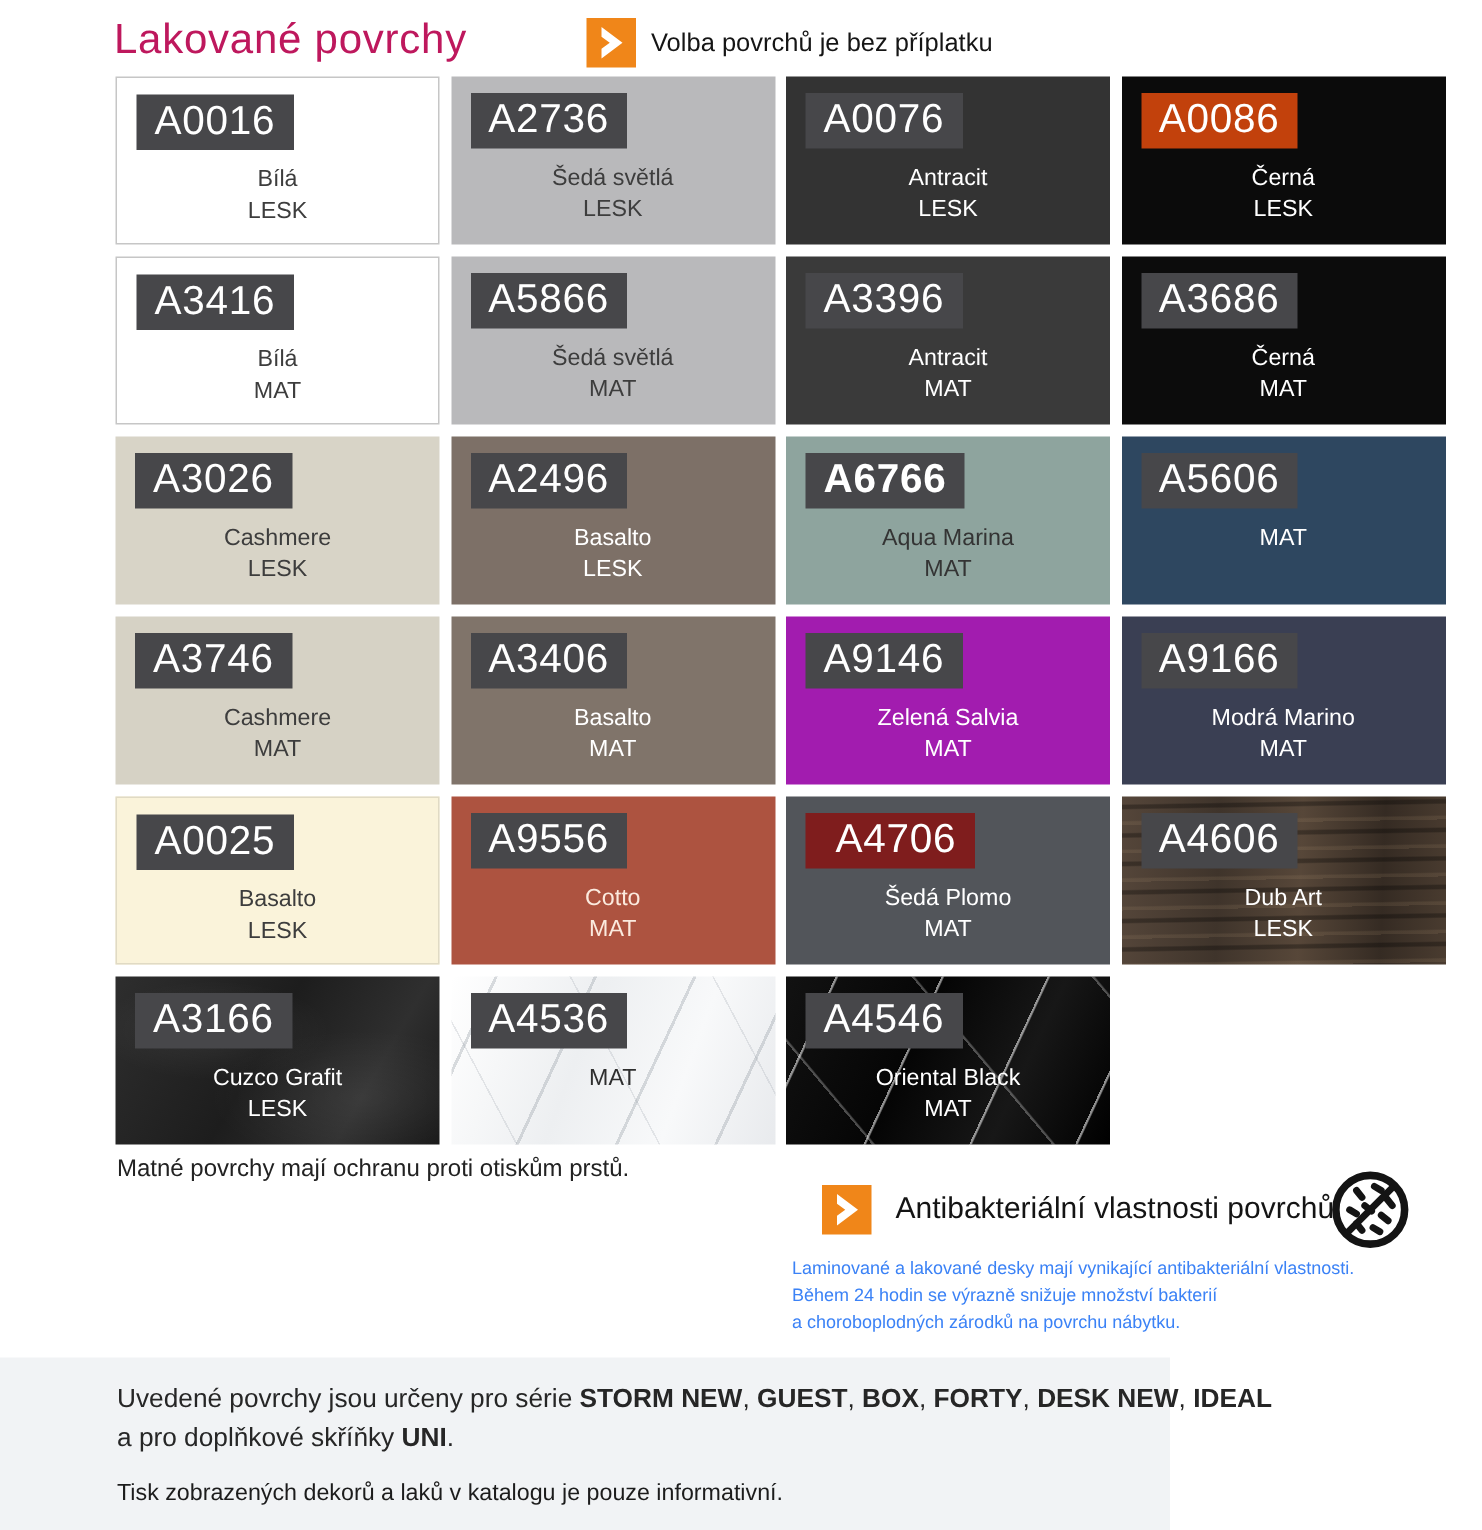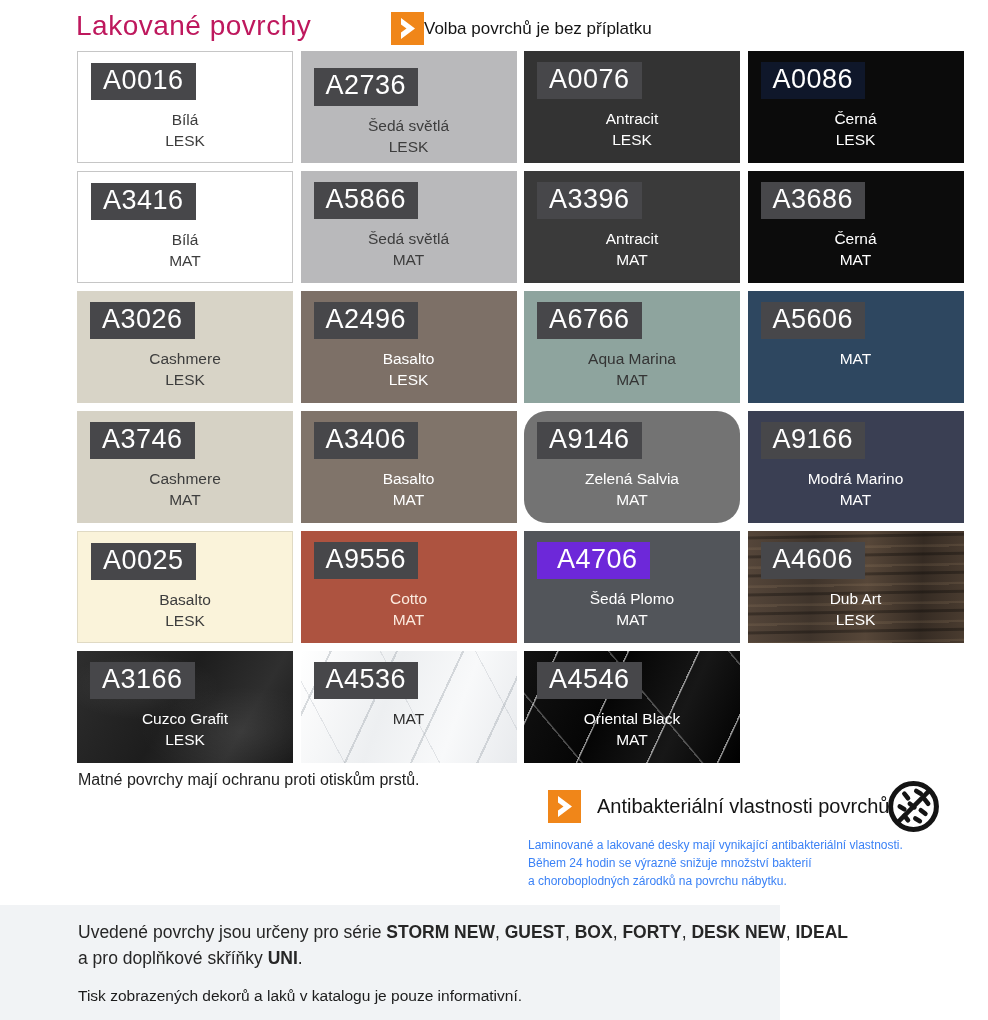--- a/index.html
+++ b/index.html
@@ -2,21 +2,21 @@
 <html><head>
 <meta charset="utf-8">
 <style>
   * { margin:0; padding:0; box-sizing:border-box; }
   html,body { background:#ffffff; }
   body { font-family:"Liberation Sans","DejaVu Sans",sans-serif; color:#3d3d3d; }
   .page { position:relative; width:988px; height:1020px; background:#ffffff; overflow:hidden; }
 
   
   .page-title { position:absolute; left:76px; top:10px; font-size:28px; font-weight:300; color:#be185d; letter-spacing:0.5px; }
-  .top-note { position:absolute; left:391px; top:12px; display:flex; align-items:center; }
+  .top-note { position:absolute; left:391px; top:12px; display:flex; align-items:center; gap:10px; }
   .arrow-icon { width:33px; height:33px; flex:0 0 33px; display:flex; align-items:center; justify-content:center; }
   .top-note-label { font-size:17px; color:#151515; }
 
   
   .swatch-grid { position:absolute; left:77px; top:51px; display:grid;
                  grid-template-columns:repeat(4,216px); gap:8px 7.5px; }
   .swatch-tile { width:216px; height:112px; position:relative; display:flex; flex-direction:column; }
   .swatch-code-badge { align-self:flex-start; margin:11px 0 0 13px; background:#47474a; color:#ffffff;
                        font-size:27px; line-height:1.15; padding:2px 12px 4px; letter-spacing:0.5px; }
   .swatch-text { text-align:center; margin-top:9px; font-size:15.5px; line-height:21px; }
@@ -68,36 +68,36 @@
   </div>
 
   <div class="swatch-grid">
       <div class="swatch-tile" style="background: rgb(255, 255, 255); color: rgb(61, 61, 61); border: 1px solid rgb(198, 198, 198);">
       <div class="swatch-code-badge" style="background: rgb(71, 71, 74);">A0016</div>
       <div class="swatch-text">
         <div>Bílá</div>
         <div>LESK</div>
       </div>
     </div>
-      <div class="swatch-tile" style="background: rgb(185, 185, 187); color: rgb(61, 61, 61); justify-content: center;">
+      <div class="swatch-tile" style="background: rgb(185, 185, 187); color: rgb(61, 61, 61);">
       <div class="swatch-code-badge" style="background: rgb(71, 71, 74);">A2736</div>
       <div class="swatch-text">
         <div>Šedá světlá</div>
         <div>LESK</div>
       </div>
     </div>
       <div class="swatch-tile" style="background: rgb(51, 51, 51); color: rgb(255, 255, 255);">
       <div class="swatch-code-badge" style="background: rgb(71, 71, 74);">A0076</div>
       <div class="swatch-text">
         <div>Antracit</div>
         <div>LESK</div>
       </div>
     </div>
       <div class="swatch-tile" style="background: rgb(11, 11, 11); color: rgb(255, 255, 255);">
-      <div class="swatch-code-badge" style="background: #0f172a;">A0086</div>
+      <div class="swatch-code-badge" style="background: #c2410c;">A0086</div>
       <div class="swatch-text">
         <div>Černá</div>
         <div>LESK</div>
       </div>
     </div>
       <div class="swatch-tile" style="background: rgb(255, 255, 255); color: rgb(61, 61, 61); border: 1px solid rgb(198, 198, 198);">
       <div class="swatch-code-badge" style="background: rgb(71, 71, 74);">A3416</div>
       <div class="swatch-text">
         <div>Bílá</div>
         <div>MAT</div>
@@ -132,21 +132,21 @@
       </div>
     </div>
       <div class="swatch-tile" style="background: rgb(125, 112, 103); color: rgb(255, 255, 255);">
       <div class="swatch-code-badge" style="background: rgb(71, 71, 74);">A2496</div>
       <div class="swatch-text">
         <div>Basalto</div>
         <div>LESK</div>
       </div>
     </div>
       <div class="swatch-tile" style="background: rgb(142, 164, 158); color: rgb(52, 52, 52);">
-      <div class="swatch-code-badge" style="background: rgb(71, 71, 74);">A6766</div>
+      <div class="swatch-code-badge" style="background: rgb(71, 71, 74); font-weight: bold;">A6766</div>
       <div class="swatch-text">
         <div>Aqua Marina</div>
         <div>MAT</div>
       </div>
     </div>
       <div class="swatch-tile" style="background: rgb(46, 71, 96); color: rgb(255, 255, 255);">
       <div class="swatch-code-badge" style="background: rgb(71, 71, 74);">A5606</div>
       <div class="swatch-text">
         <div>MAT</div>
       </div>
@@ -158,21 +158,21 @@
         <div>MAT</div>
       </div>
     </div>
       <div class="swatch-tile" style="background: rgb(128, 116, 106); color: rgb(255, 255, 255);">
       <div class="swatch-code-badge" style="background: rgb(71, 71, 74);">A3406</div>
       <div class="swatch-text">
         <div>Basalto</div>
         <div>MAT</div>
       </div>
     </div>
-      <div class="swatch-tile" style="background: #737373; color: rgb(255, 255, 255); border-radius: 23px;">
+      <div class="swatch-tile" style="background: #a21caf; color: rgb(255, 255, 255);">
       <div class="swatch-code-badge" style="background: rgb(71, 71, 74);">A9146</div>
       <div class="swatch-text">
         <div>Zelená Salvia</div>
         <div>MAT</div>
       </div>
     </div>
       <div class="swatch-tile" style="background: rgb(58, 63, 83); color: rgb(255, 255, 255);">
       <div class="swatch-code-badge" style="background: rgb(71, 71, 74);">A9166</div>
       <div class="swatch-text">
         <div>Modrá Marino</div>
@@ -187,21 +187,21 @@
       </div>
     </div>
       <div class="swatch-tile" style="background: rgb(173, 83, 64); color: rgb(251, 234, 222);">
       <div class="swatch-code-badge" style="background: rgb(71, 71, 74);">A9556</div>
       <div class="swatch-text">
         <div>Cotto</div>
         <div>MAT</div>
       </div>
     </div>
       <div class="swatch-tile" style="background: rgb(82, 85, 90); color: rgb(255, 255, 255);">
-      <div class="swatch-code-badge" style="background: #6d28d9; padding-left: 20px;">A4706</div>
+      <div class="swatch-code-badge" style="background: #7f1d1d; padding-left: 20px;">A4706</div>
       <div class="swatch-text">
         <div>Šedá Plomo</div>
         <div>MAT</div>
       </div>
     </div>
       <div class="swatch-tile texture-wood" style="color: rgb(255, 255, 255);">
       <div class="swatch-code-badge" style="background: rgb(71, 71, 74);">A4606</div>
       <div class="swatch-text">
         <div>Dub Art</div>
         <div>LESK</div>

